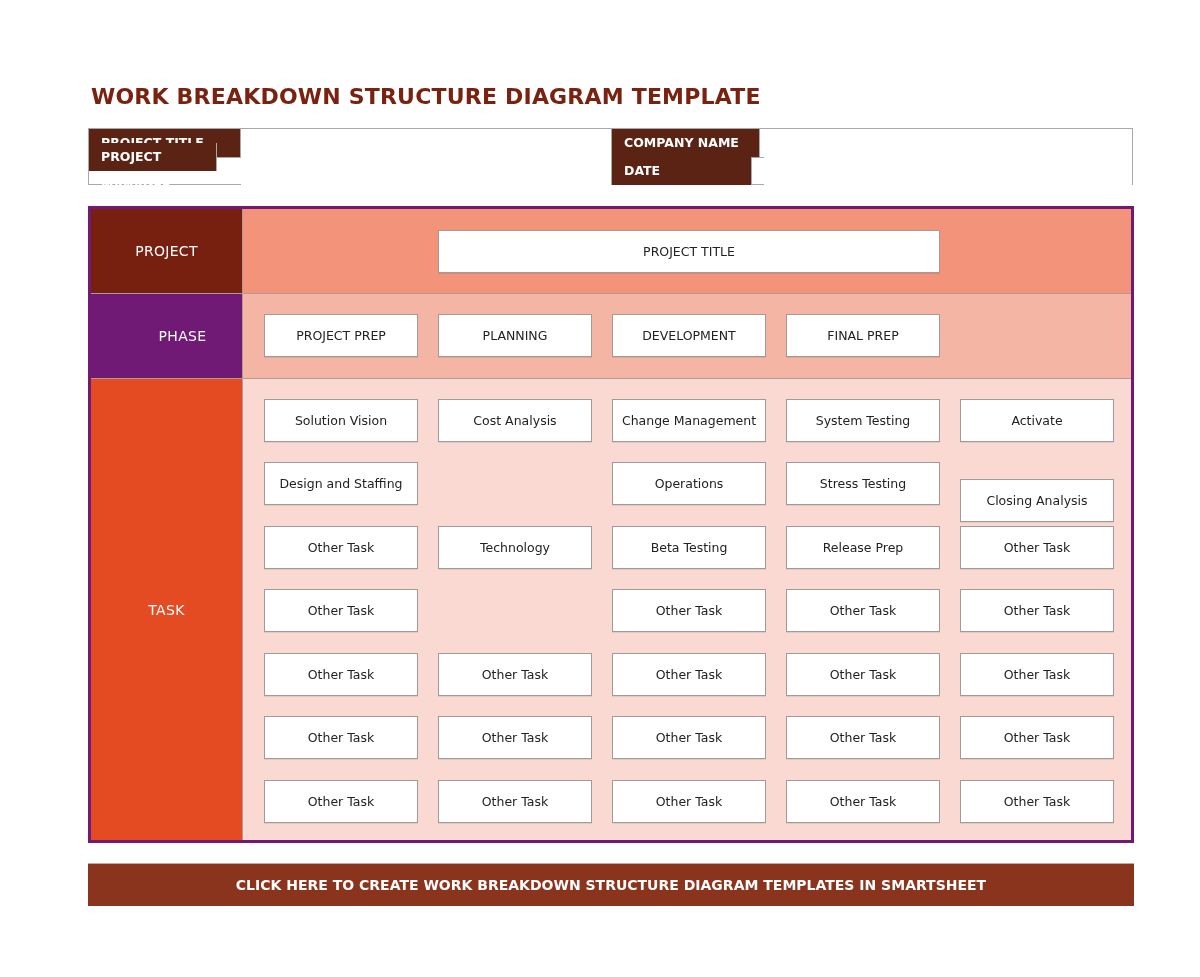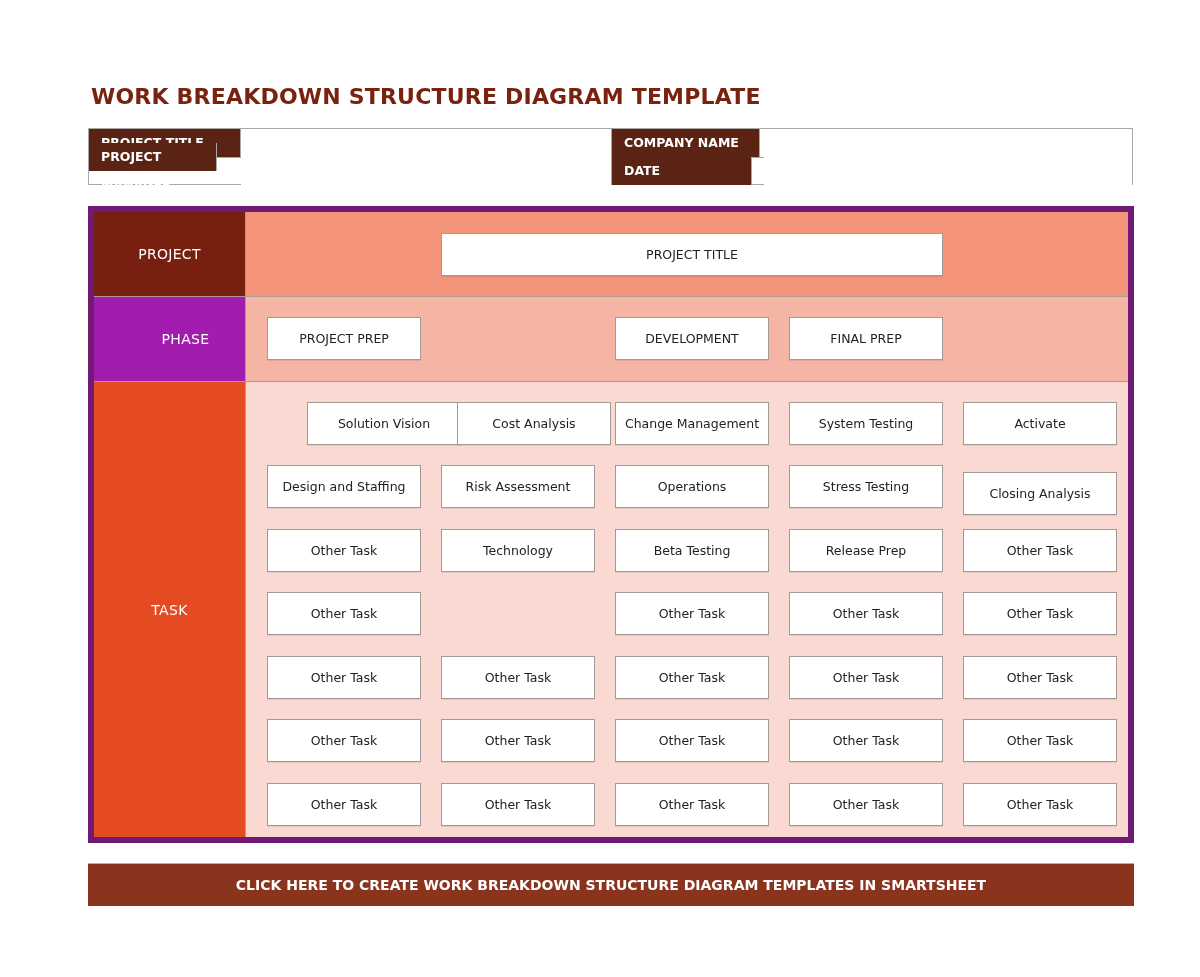--- a/index.html
+++ b/index.html
@@ -3,29 +3,29 @@
 <meta charset="utf-8">
 <style>
   html, body { margin: 0; padding: 0; background: #ffffff; }
   body { width: 1200px; height: 977px; position: relative; overflow: hidden; font-family: "DejaVu Sans", sans-serif; }
   .title { position: absolute; left: 91px; top: 84px; font-family: "DejaVu Sans", sans-serif; font-weight: bold; font-size: 22px; color: #7a2210; letter-spacing: 0.2px; white-space: nowrap; }
   .info { position: absolute; left: 88px; top: 128px; width: 1045px; height: 57px; border: 1px solid #a8a8a8; box-sizing: border-box; background: #fff; }
   .info .cell { position: absolute; box-sizing: border-box; height: 28px; }
   .info .lbl { background: #5a2313; color: #ffffff; font-weight: bold; font-size: 12.5px; padding-left: 12px; line-height: 28px; border-right: 1px solid #a8a8a8; }
   .info .val { background: #ffffff; border-right: 1px solid #a8a8a8; }
   .info .rowline { position: absolute; left: 0; right: 0; top: 28px; height: 1px; background: #a8a8a8; }
-  .grid { position: absolute; left: 88px; top: 206px; width: 1046px; height: 637px; border: 6px solid #701a75; box-sizing: border-box; }
+  .grid { position: absolute; left: 88px; top: 206px; width: 1046px; height: 637px; border: 3px solid #701a75; box-sizing: border-box; }
   .band { position: absolute; left: 0; right: 0; box-sizing: border-box; }
   .band .side { position: absolute; left: 0; top: 0; bottom: 0; width: 152px; color: #ffffff; font-size: 14px; display: flex; align-items: center; justify-content: center; letter-spacing: 0.3px; border-right: 1px solid #b09a96; box-sizing: border-box; }
   .band .body { position: absolute; left: 152px; right: 0; top: 0; bottom: 0; }
   .band-project { top: 0; height: 85px; border-bottom: 1px solid #b09a96; }
   .band-project .side { background: #77200f; }
   .band-project .body { background: #f2937a; }
   .band-phase { top: 85px; height: 85px; border-bottom: 1px solid #b09a96; }
-  .band-phase .side { background: #a21caf; padding-left: 32px; }
+  .band-phase .side { background: #701a75; padding-left: 32px; }
   .band-phase .body { background: #f5b5a4; }
   .band-task { top: 170px; bottom: 0; }
   .band-task .side { background: #e44b22; }
   .band-task .body { background: #f9d9d1; }
   .box { position: absolute; background: #ffffff; border: 1px solid #a39a98; box-sizing: border-box; width: 154px; height: 43px; display: flex; align-items: center; justify-content: center; font-size: 12.5px; color: #222222; white-space: nowrap; box-shadow: 0 1px 0 rgba(0,0,0,0.08); }
   .box.wide { width: 502px; }
   .banner { position: absolute; left: 88px; top: 863px; width: 1046px; height: 43px; background: #8a341e; color: #ffffff; font-weight: bold; font-size: 14px; display: flex; align-items: center; justify-content: center; letter-spacing: 0; cursor: pointer; border-top: 1px solid #c9a69c; box-sizing: border-box; }
 </style>
 </head>
 <body>
@@ -49,39 +49,39 @@
     <div class="side">PROJECT</div>
     <div class="body">
       <div class="box wide" style="left:195px;top:21px;">PROJECT TITLE</div>
     </div>
   </div>
 
   <div class="band band-phase">
     <div class="side">PHASE</div>
     <div class="body">
       <div class="box" style="left:21px;top:20px;">PROJECT PREP</div>
+      <div class="box" style="left:195px;top:20px;">PLANNING</div>
       <div class="box" style="left:369px;top:20px;">DEVELOPMENT</div>
       <div class="box" style="left:543px;top:20px;">FINAL PREP</div>
     </div>
   </div>
 
   <div class="band band-task">
     <div class="side">TASK</div>
     <div class="body">
 
-      <div class="box" style="left:21px;top:20px;margin-left:40px;">Solution Vision</div>
+      <div class="box" style="left:21px;top:20px;">Solution Vision</div>
       <div class="box" style="left:21px;top:83px;">Design and Staffing</div>
       <div class="box" style="left:21px;top:147px;">Other Task</div>
       <div class="box" style="left:21px;top:210px;">Other Task</div>
       <div class="box" style="left:21px;top:274px;">Other Task</div>
       <div class="box" style="left:21px;top:337px;">Other Task</div>
       <div class="box" style="left:21px;top:401px;">Other Task</div>
 
-      <div class="box" style="left:195px;top:20px;margin-left:16px;">Cost Analysis</div>
-      <div class="box" style="left:195px;top:83px;">Risk Assessment</div>
+      <div class="box" style="left:195px;top:20px;">Cost Analysis</div>
       <div class="box" style="left:195px;top:147px;">Technology</div>
       <div class="box" style="left:195px;top:274px;">Other Task</div>
       <div class="box" style="left:195px;top:337px;">Other Task</div>
       <div class="box" style="left:195px;top:401px;">Other Task</div>
 
       <div class="box" style="left:369px;top:20px;">Change Management</div>
       <div class="box" style="left:369px;top:83px;">Operations</div>
       <div class="box" style="left:369px;top:147px;">Beta Testing</div>
       <div class="box" style="left:369px;top:210px;">Other Task</div>
       <div class="box" style="left:369px;top:274px;">Other Task</div>
@@ -90,21 +90,21 @@
 
       <div class="box" style="left:543px;top:20px;">System Testing</div>
       <div class="box" style="left:543px;top:83px;">Stress Testing</div>
       <div class="box" style="left:543px;top:147px;">Release Prep</div>
       <div class="box" style="left:543px;top:210px;">Other Task</div>
       <div class="box" style="left:543px;top:274px;">Other Task</div>
       <div class="box" style="left:543px;top:337px;">Other Task</div>
       <div class="box" style="left:543px;top:401px;">Other Task</div>
 
       <div class="box" style="left:717px;top:20px;">Activate</div>
-      <div class="box" style="left:717px;top:90px;">Closing Analysis</div>
+      <div class="box" style="left:717px;top:100px;">Closing Analysis</div>
       <div class="box" style="left:717px;top:147px;">Other Task</div>
       <div class="box" style="left:717px;top:210px;">Other Task</div>
       <div class="box" style="left:717px;top:274px;">Other Task</div>
       <div class="box" style="left:717px;top:337px;">Other Task</div>
       <div class="box" style="left:717px;top:401px;">Other Task</div>
     </div>
   </div>
 </div>
 
 <div class="banner">CLICK HERE TO CREATE WORK BREAKDOWN STRUCTURE DIAGRAM TEMPLATES IN SMARTSHEET</div>

